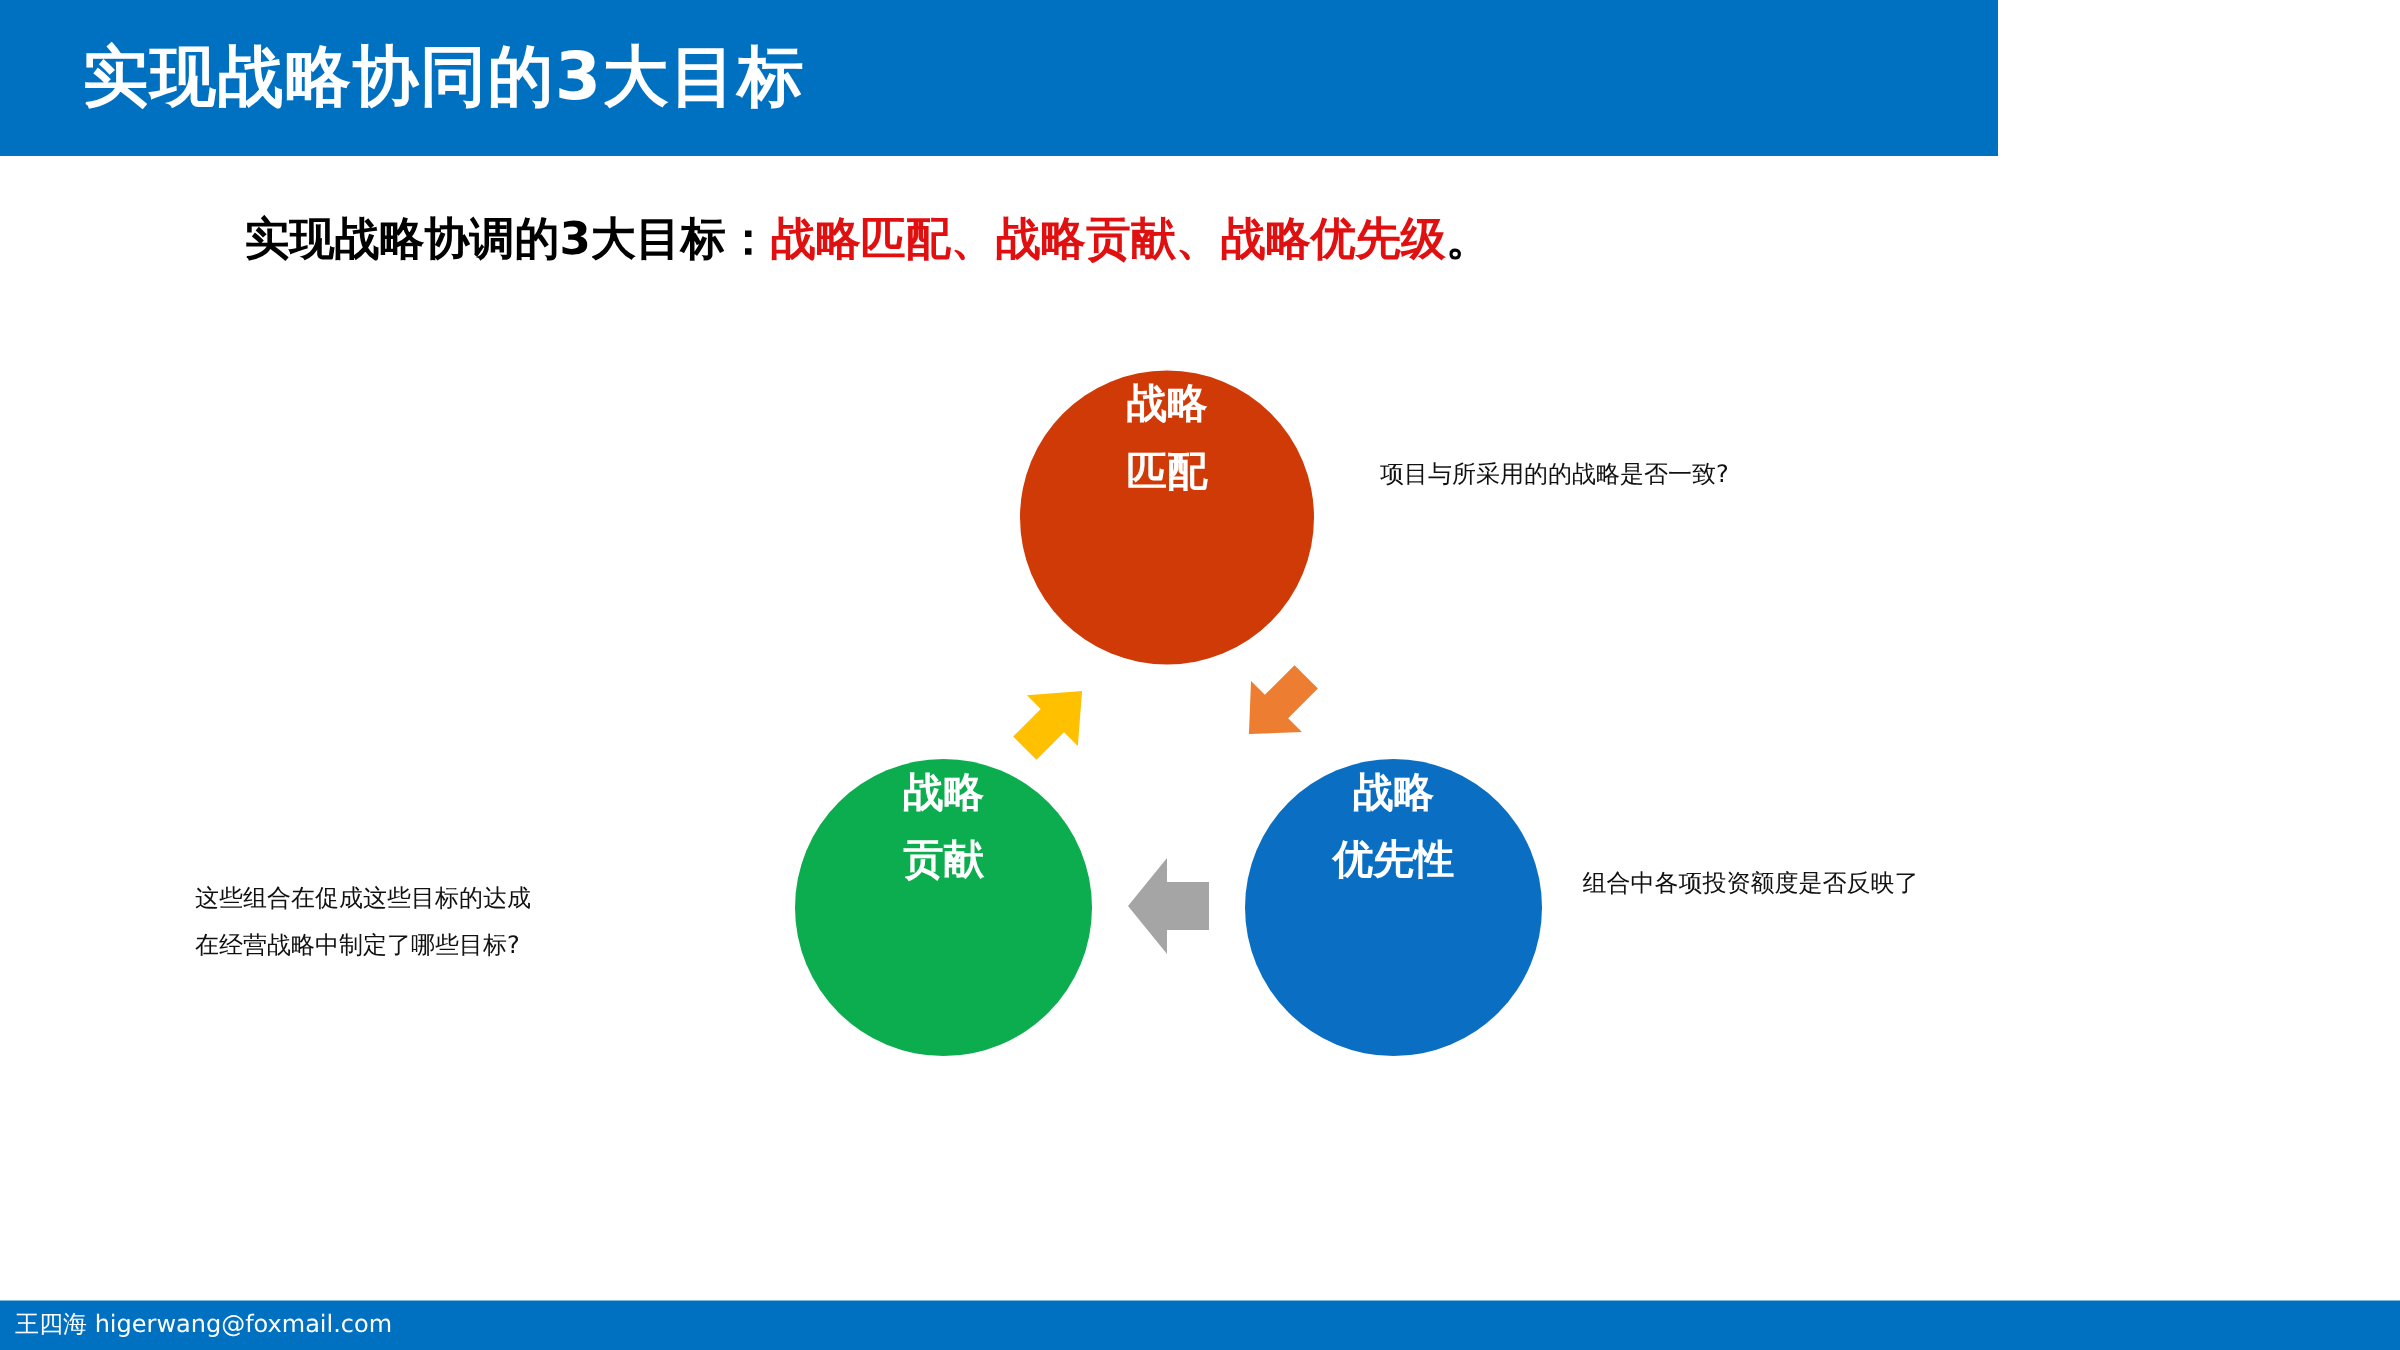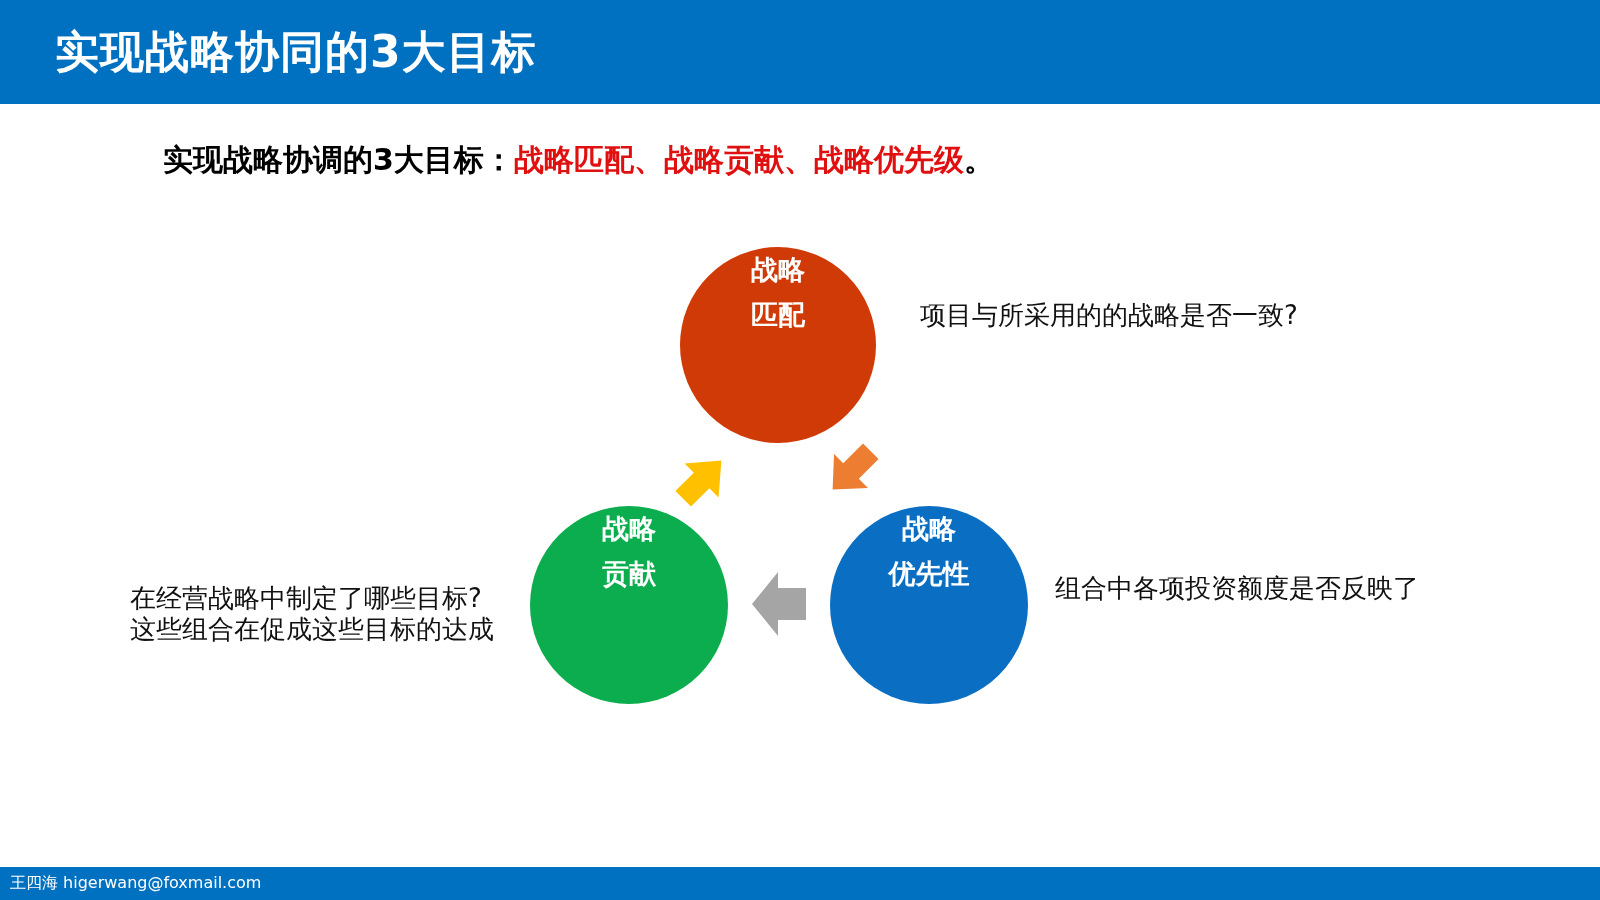--- a/index.html
+++ b/index.html
@@ -2,21 +2,21 @@
 <html><head>
   <meta charset="utf-8">
   <style>
     html, body { margin: 0; padding: 0; }
     body {
       width: 1600px; height: 900px; position: relative; overflow: hidden;
       background: #ffffff;
       font-family: "DejaVu Sans", "Liberation Sans", sans-serif;
     }
     .header {
-      position: absolute; left: 0; top: 0; width: 1600px; height: 104px;
+      position: absolute; left: 0; top: 0; width: 1332px; height: 104px;
       background: #0070c0;
     }
     .header-title {
       position: absolute; left: 55px; top: 24px;
       color: #ffffff; font-size: 44px; font-weight: bold; letter-spacing: 1px;
       line-height: 56px;
     }
     .subtitle {
       position: absolute; left: 143px; top: 140px;
       font-size: 30px; font-weight: bold; color: #000000; line-height: 40px;
@@ -28,21 +28,21 @@
       position: absolute; border-radius: 50%;
       display: flex; flex-direction: column; align-items: center; justify-content: flex-start;
       color: #ffffff; font-weight: bold; font-size: 27px; line-height: 45px;
       text-align: center;
     }
     .c-match { left: 680px; top: 247px; width: 196px; height: 196px; background: #d03a06; }
     .c-contrib { left: 530px; top: 506px; width: 198px; height: 198px; background: #0cad4e; }
     .c-priority { left: 830px; top: 506px; width: 198px; height: 198px; background: #0a6fc2; }
     .arrow { position: absolute; }
     .note {
-      position: absolute; font-size: 26px; color: #111111; line-height: 31px;
+      position: absolute; font-size: 16px; color: #111111; line-height: 31px;
       white-space: nowrap;
     }
     .note-match { left: 920px; top: 300px; }
     .note-contrib { left: 130px; top: 583px; }
     .note-priority { left: 1055px; top: 573px; }
     .footer {
       position: absolute; left: 0; top: 867px; width: 1600px; height: 37px;
       background: #0070c0;
     }
     .footer-text {
@@ -86,19 +86,19 @@
   </g>
 </svg>
 
 <div class="note note-match">
   <div>项目与所采用的的战略是否一致?</div>
 </div>
 <div class="note note-priority">
   <div>组合中各项投资额度是否反映了</div>
 </div>
 <div class="note note-contrib">
+  <div>这些组合在促成这些目标的达成</div>
   <div>在经营战略中制定了哪些目标?</div>
-  <div>这些组合在促成这些目标的达成</div>
 </div>
 
 <div class="footer">
   <div class="footer-text">王四海 higerwang@foxmail.com</div>
 </div>
 
 </body></html>

